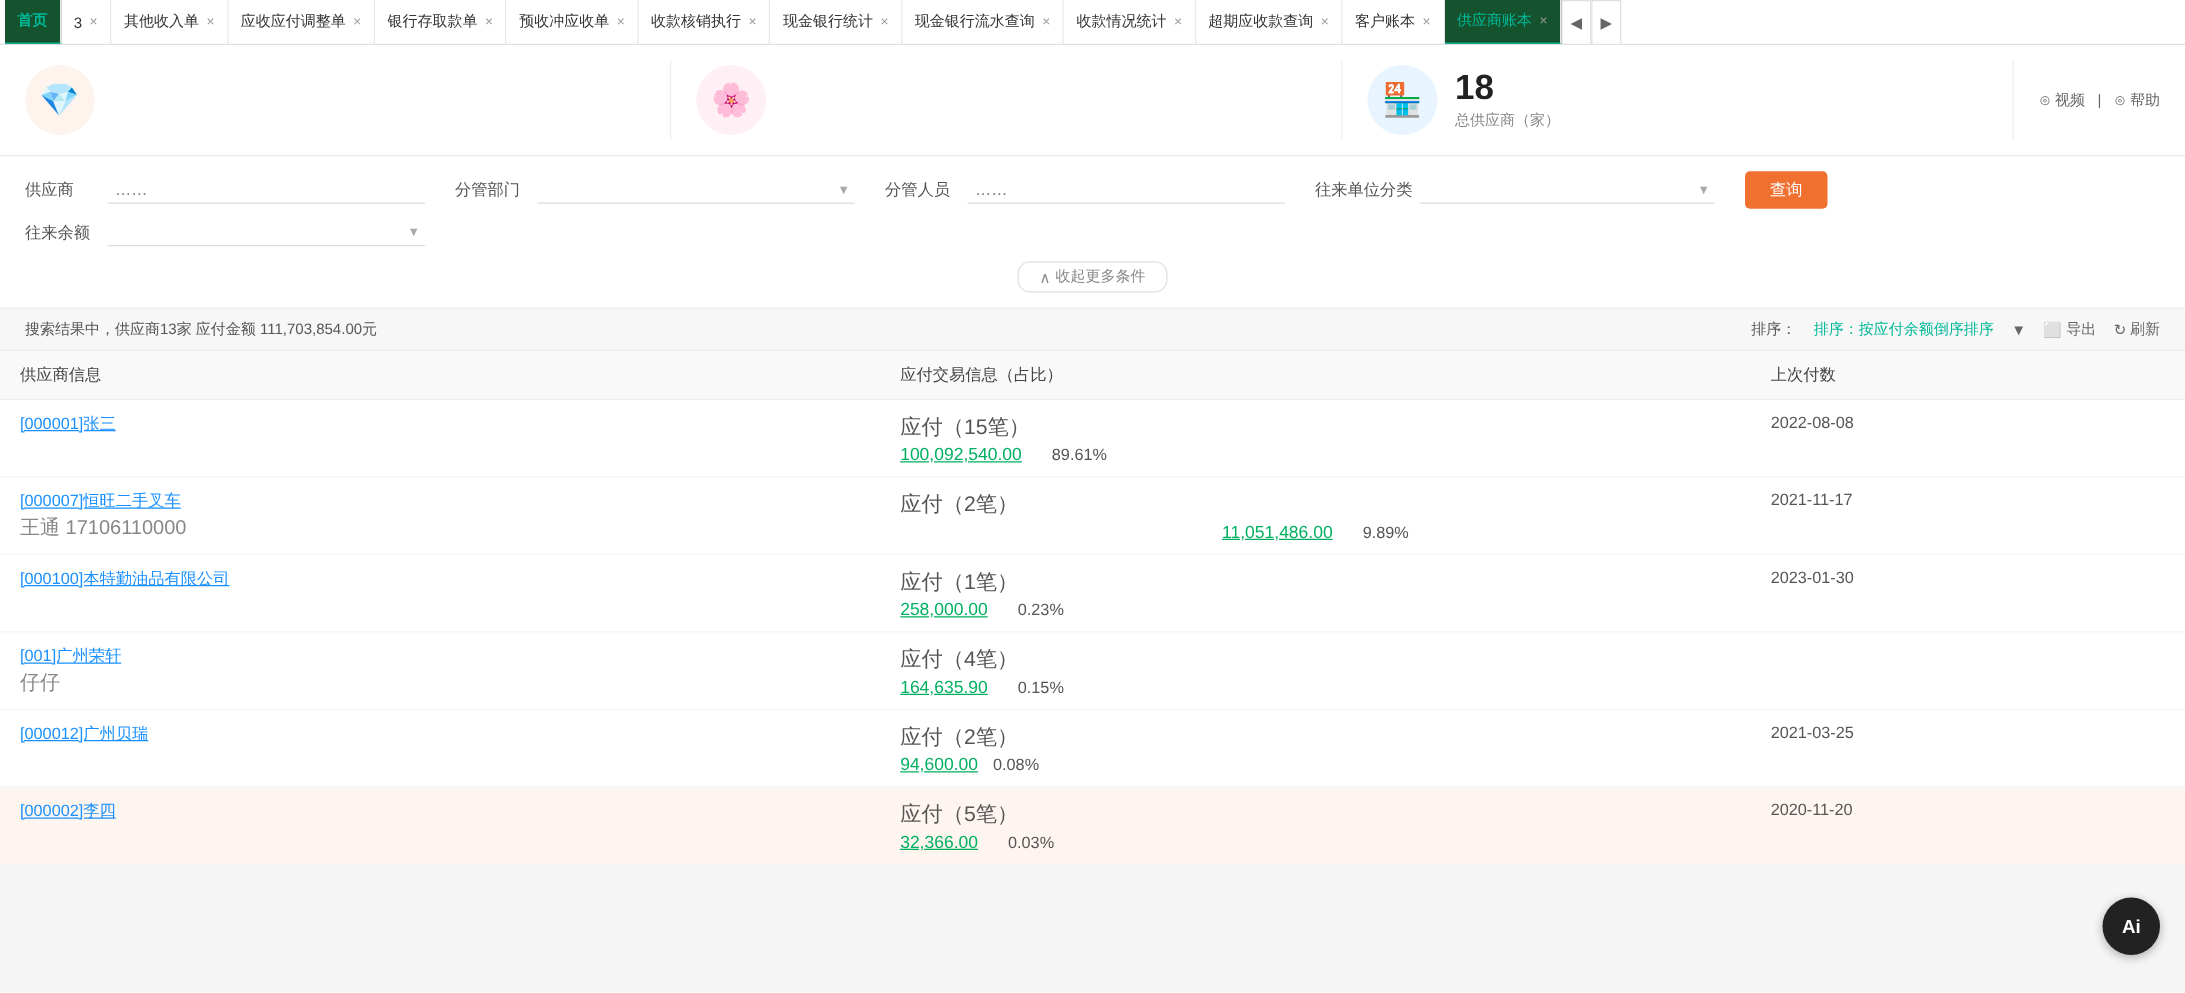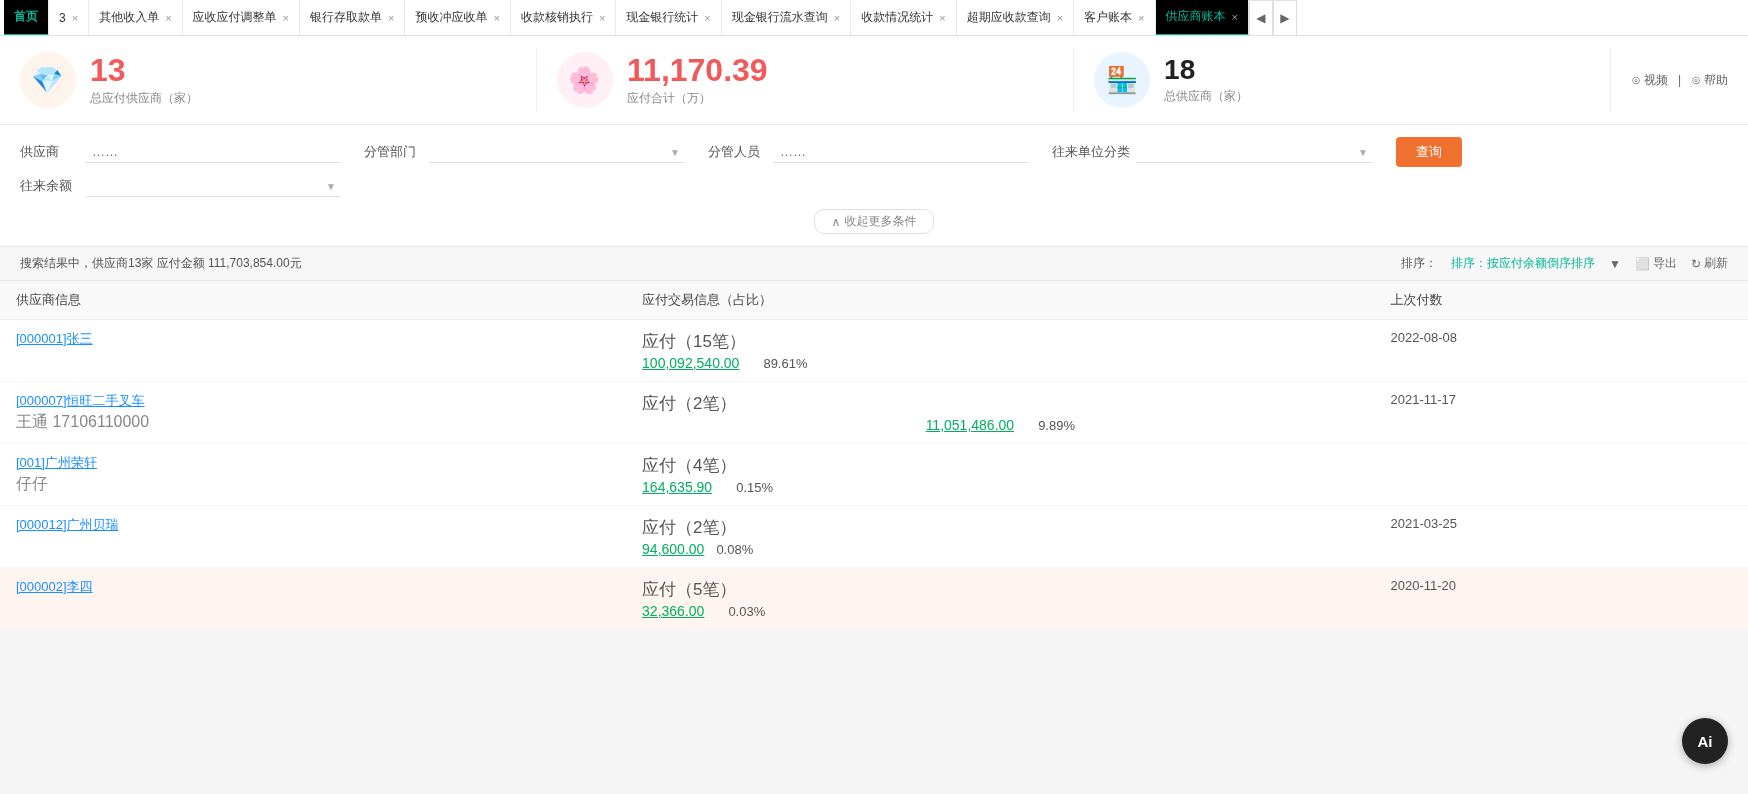--- a/index.html
+++ b/index.html
@@ -21,21 +21,21 @@
       padding: 0 10px;
       height: 36px;
       white-space: nowrap;
       cursor: pointer;
       font-size: 12px;
       color: #333;
       border-right: 1px solid #e8e8e8;
       position: relative;
     }
     .nav-tab.active {
-      background: #000000;
+      background: #14532d;
       color: #00b897;
       border-bottom: 2px solid #00b897;
       justify-content: flex-end;
     }
     .nav-tab .close-x {
       margin-left: 6px;
       color: #999;
       font-size: 11px;
       cursor: pointer;
     }
@@ -328,31 +328,23 @@
     <span>供应商账本</span>
     <span class="close-x">×</span>
   </div>
   <div class="nav-arrow">◀</div>
   <div class="nav-arrow">▶</div>
 </div>
 
 <div class="summary-bar">
   <div class="summary-card">
     <div class="summary-icon icon-orange">💎</div>
-    <div class="summary-info">
-      <span class="summary-number">13</span>
-      <span class="summary-label">总应付供应商（家）</span>
-    </div>
   </div>
   <div class="summary-card">
     <div class="summary-icon icon-pink">🌸</div>
-    <div class="summary-info">
-      <span class="summary-number">11,170.39</span>
-      <span class="summary-label">应付合计（万）</span>
-    </div>
   </div>
   <div class="summary-card">
     <div class="summary-icon icon-blue">🏪</div>
     <div class="summary-info">
       <span class="summary-number dark">18</span>
       <span class="summary-label">总供应商（家）</span>
     </div>
   </div>
   <div class="top-right-links">
     <span>⊙ <span>视频</span></span>
@@ -449,20 +441,31 @@
           <td>
             <div class="payable-count">应付（2笔）</div>
       <div style="display:flex; align-items:center; gap:12px; margin-top:2px;justify-content:center;">
         <span class="payable-amount">11,051,486.00</span>
         <span class="payable-pct">9.89%</span>
       </div>
           </td>
           <td><span class="last-pay-date">2021-11-17</span></td>
         </tr>
         <tr>
+          <td><a class="supplier-link">[000100]本特勤油品有限公司</a></td>
+          <td>
+            <div class="payable-count">应付（1笔）</div>
+      <div style="display:flex; align-items:center; gap:12px; margin-top:2px;">
+        <span class="payable-amount">258,000.00</span>
+        <span class="payable-pct">0.23%</span>
+      </div>
+          </td>
+          <td><span class="last-pay-date">2023-01-30</span></td>
+        </tr>
+        <tr>
           <td><a class="supplier-link">[001]广州荣轩</a><div class="supplier-sub">仔仔</div></td>
           <td>
             <div class="payable-count">应付（4笔）</div>
       <div style="display:flex; align-items:center; gap:12px; margin-top:2px;">
         <span class="payable-amount">164,635.90</span>
         <span class="payable-pct">0.15%</span>
       </div>
           </td>
           <td><span class="last-pay-date"></span></td>
         </tr>

